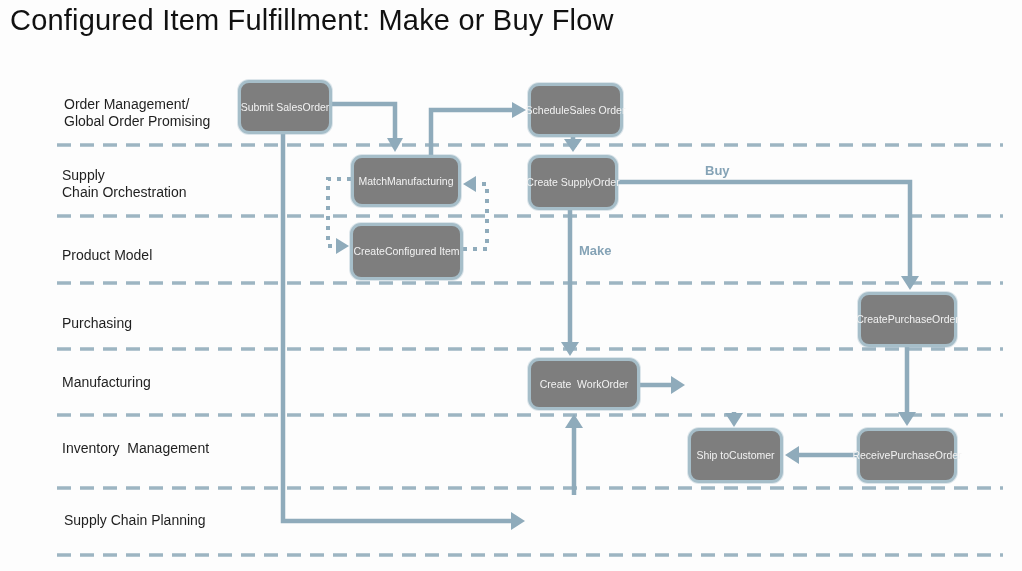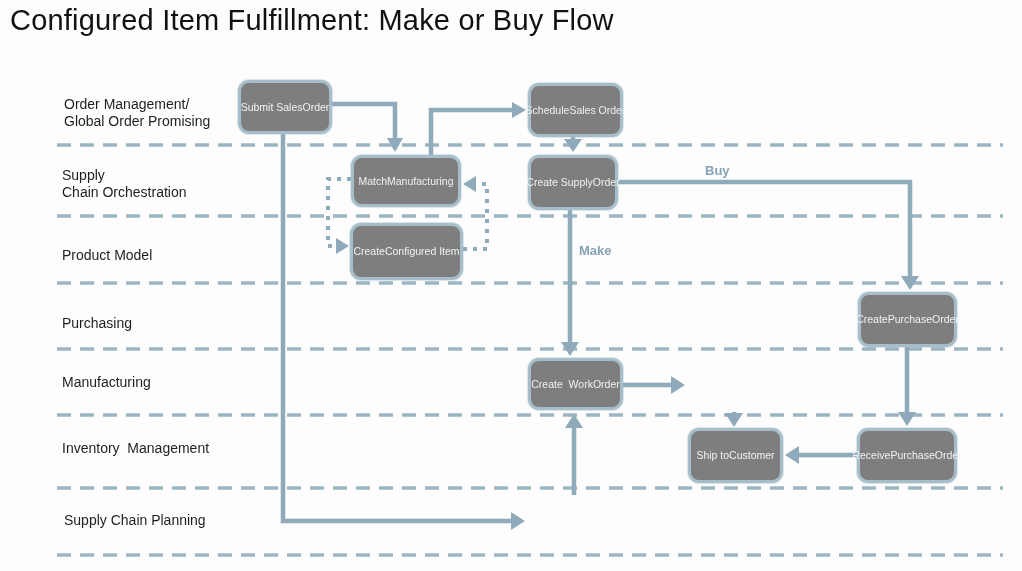--- a/index.html
+++ b/index.html
@@ -150,21 +150,21 @@
   </div>
   <div class="node" style="left:350px;top:223px;width:113px;height:57px">
     <span>Create</span>
     <span>Configured Item</span>
   </div>
   <div class="node" style="left:858px;top:292px;width:99px;height:55px">
     <span>Create</span>
     <span>Purchase</span>
     <span>Order</span>
   </div>
-  <div class="node" style="left:528px;top:358px;width:95px;height:52px">
+  <div class="node" style="left:528px;top:358px;width:112px;height:52px">
     <span>Create  Work</span>
     <span>Order</span>
   </div>
   <div class="node" style="left:688px;top:428px;width:95px;height:55px">
     <span>Ship to</span>
     <span>Customer</span>
   </div>
   <div class="node" style="left:857px;top:428px;width:100px;height:55px">
     <span>Receive</span>
     <span>Purchase</span>

